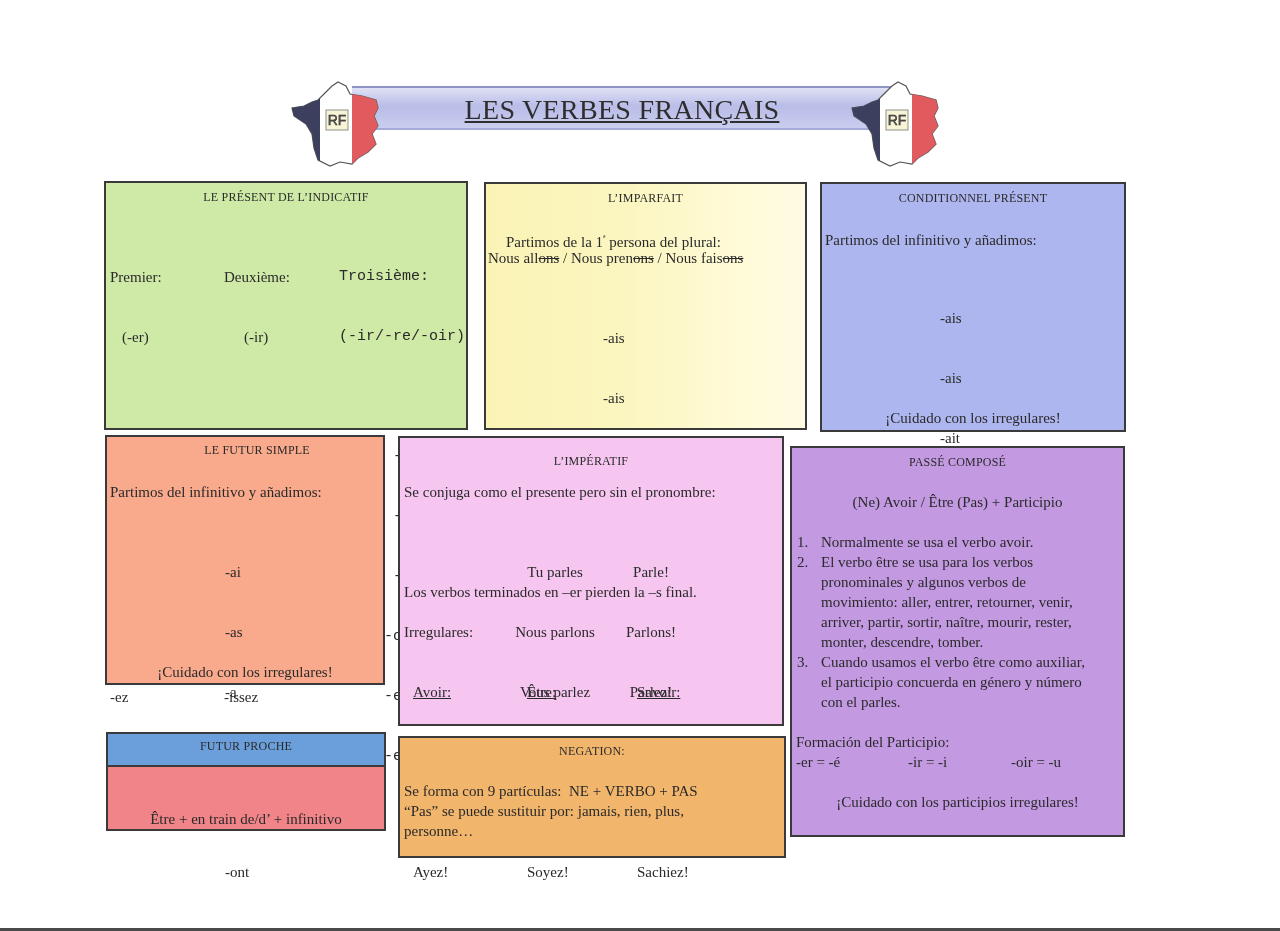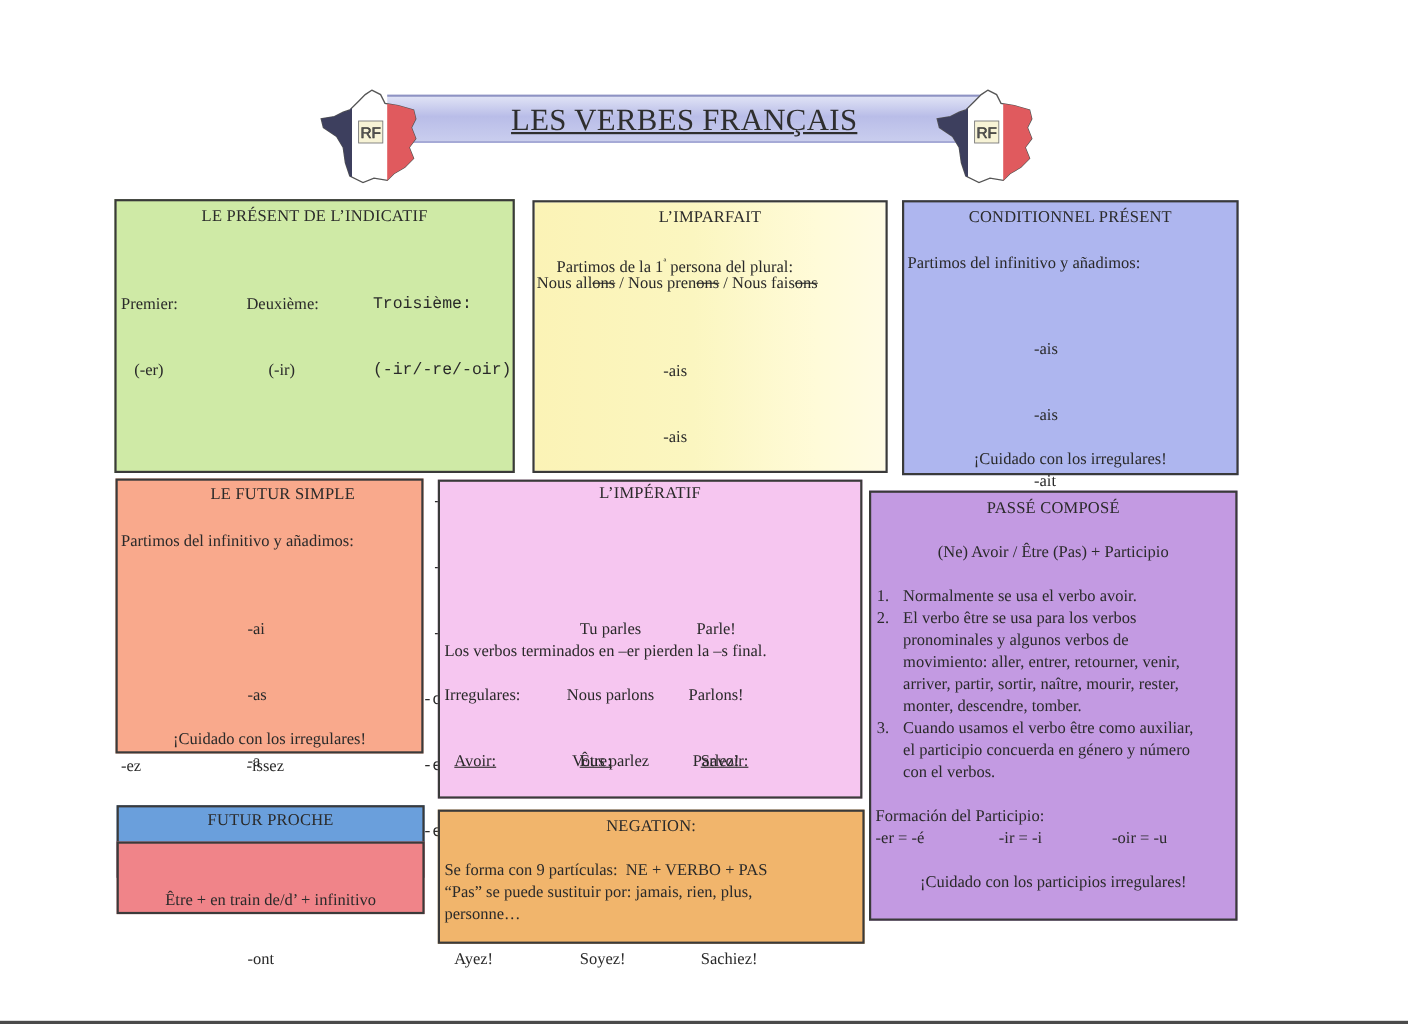--- a/index.html
+++ b/index.html
@@ -1,19 +1,19 @@
 <!DOCTYPE html>
 <html><head>
   <meta charset="utf-8">
   <style>
     * { box-sizing: border-box; margin: 0; padding: 0; }
     html, body { width: 1280px; height: 931px; background: #ffffff; overflow: hidden; }
     body { position: relative; font-family: "Liberation Serif", "DejaVu Serif", serif; color: #2a2a2a; }
     .box { position: absolute; border: 2px solid #3a3a3a; font-size: 15px; line-height: 20px; }
-    .box-title { text-align: center; font-size: 15px; letter-spacing: 0.2px; }
+    .box-title { text-align: center; font-size: 12px; letter-spacing: 0.2px; }
     .abs { position: absolute; white-space: nowrap; }
     .col { position: absolute; white-space: pre; }
     .u { text-decoration: underline; }
     .strike { text-decoration: line-through; }
 
     
     .banner { position: absolute; left: 352px; top: 86px; width: 540px; height: 44px;
       background: linear-gradient(to bottom, #dfe2f5 0%, #b9bde8 45%, #c9cdee 100%);
       border-top: 2px solid #8e93c4; border-bottom: 2px solid #a6aad6; }
     .banner-title { position: absolute; left: 0; right: 0; top: 6px; text-align: center;
@@ -146,21 +146,22 @@
     <div>-as</div>
     <div>-a</div>
     <div>-ons</div>
     <div>-ez</div>
     <div>-ont</div>
   </div>
   <div class="abs" style="left:0; right:0; top:225px; text-align:center;">¡Cuidado con los irregulares!</div>
 </div>
 
 <div class="box pink" style="left:398px; top:436px; width:386px; height:290px;">
-  <div class="box-title" style="margin-top:1px;">L’IMPÉRATIF</div>
+  <div class="box-title" style="margin-top:13px;">L’IMPÉRATIF</div>
+  <div class="abs" style="left:4px; top:44px;">Se conjuga como el presente pero sin el pronombre:</div>
   <div class="col" style="left:100px; top:84px; text-align:center; width:110px;">
     <div>Tu parles</div>
     <div>Nous parlons</div>
     <div>Vous parlez</div>
   </div>
   <div class="col" style="left:218px; top:84px; text-align:center; width:66px;">
     <div>Parle!</div>
     <div>Parlons!</div>
     <div>Parlez!</div>
   </div>
@@ -196,21 +197,21 @@
   <div class="abs" style="left:5px; top:104px;">
     <div><span style="display:inline-block; width:24px;">2.</span><span>El verbo être se usa para los verbos</span></div>
     <div style="padding-left:24px;">pronominales y algunos verbos de</div>
     <div style="padding-left:24px;">movimiento: aller, entrer, retourner, venir,</div>
     <div style="padding-left:24px;">arriver, partir, sortir, naître, mourir, rester,</div>
     <div style="padding-left:24px;">monter, descendre, tomber.</div>
   </div>
   <div class="abs" style="left:5px; top:204px;">
     <div><span style="display:inline-block; width:24px;">3.</span><span>Cuando usamos el verbo être como auxiliar,</span></div>
     <div style="padding-left:24px;">el participio concuerda en género y número</div>
-    <div style="padding-left:24px;">con el verbos.</div>
+    <div style="padding-left:24px;">con el parles.</div>
   </div>
 
   <div class="abs" style="left:4px; top:284px;">Formación del Participio:</div>
   <div class="abs" style="left:4px; top:304px;">-er = -é</div>
   <div class="abs" style="left:116px; top:304px;">-ir = -i</div>
   <div class="abs" style="left:219px; top:304px;">-oir = -u</div>
   <div class="abs" style="left:0; right:0; top:344px; text-align:center;">¡Cuidado con los participios irregulares!</div>
 </div>
 
 <div class="box blue" style="left:106px; top:732px; width:280px; height:66px;">

